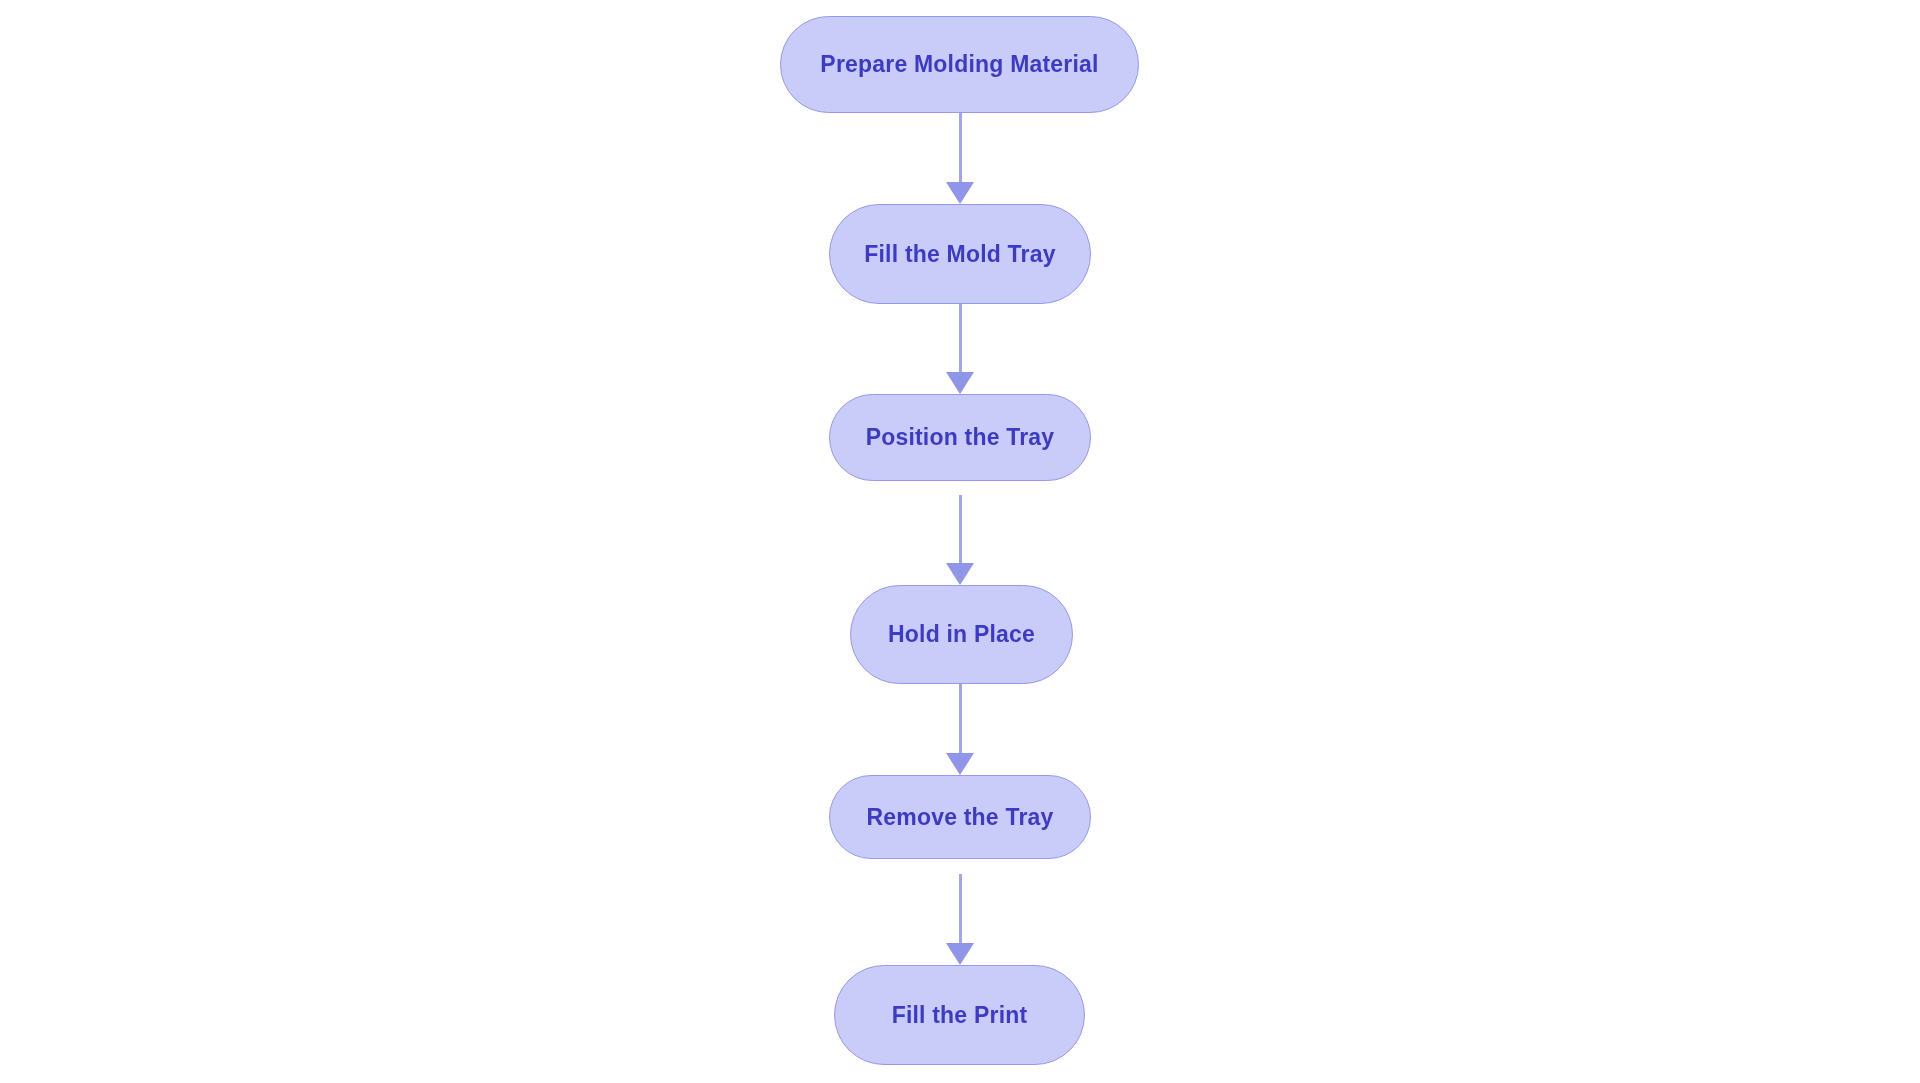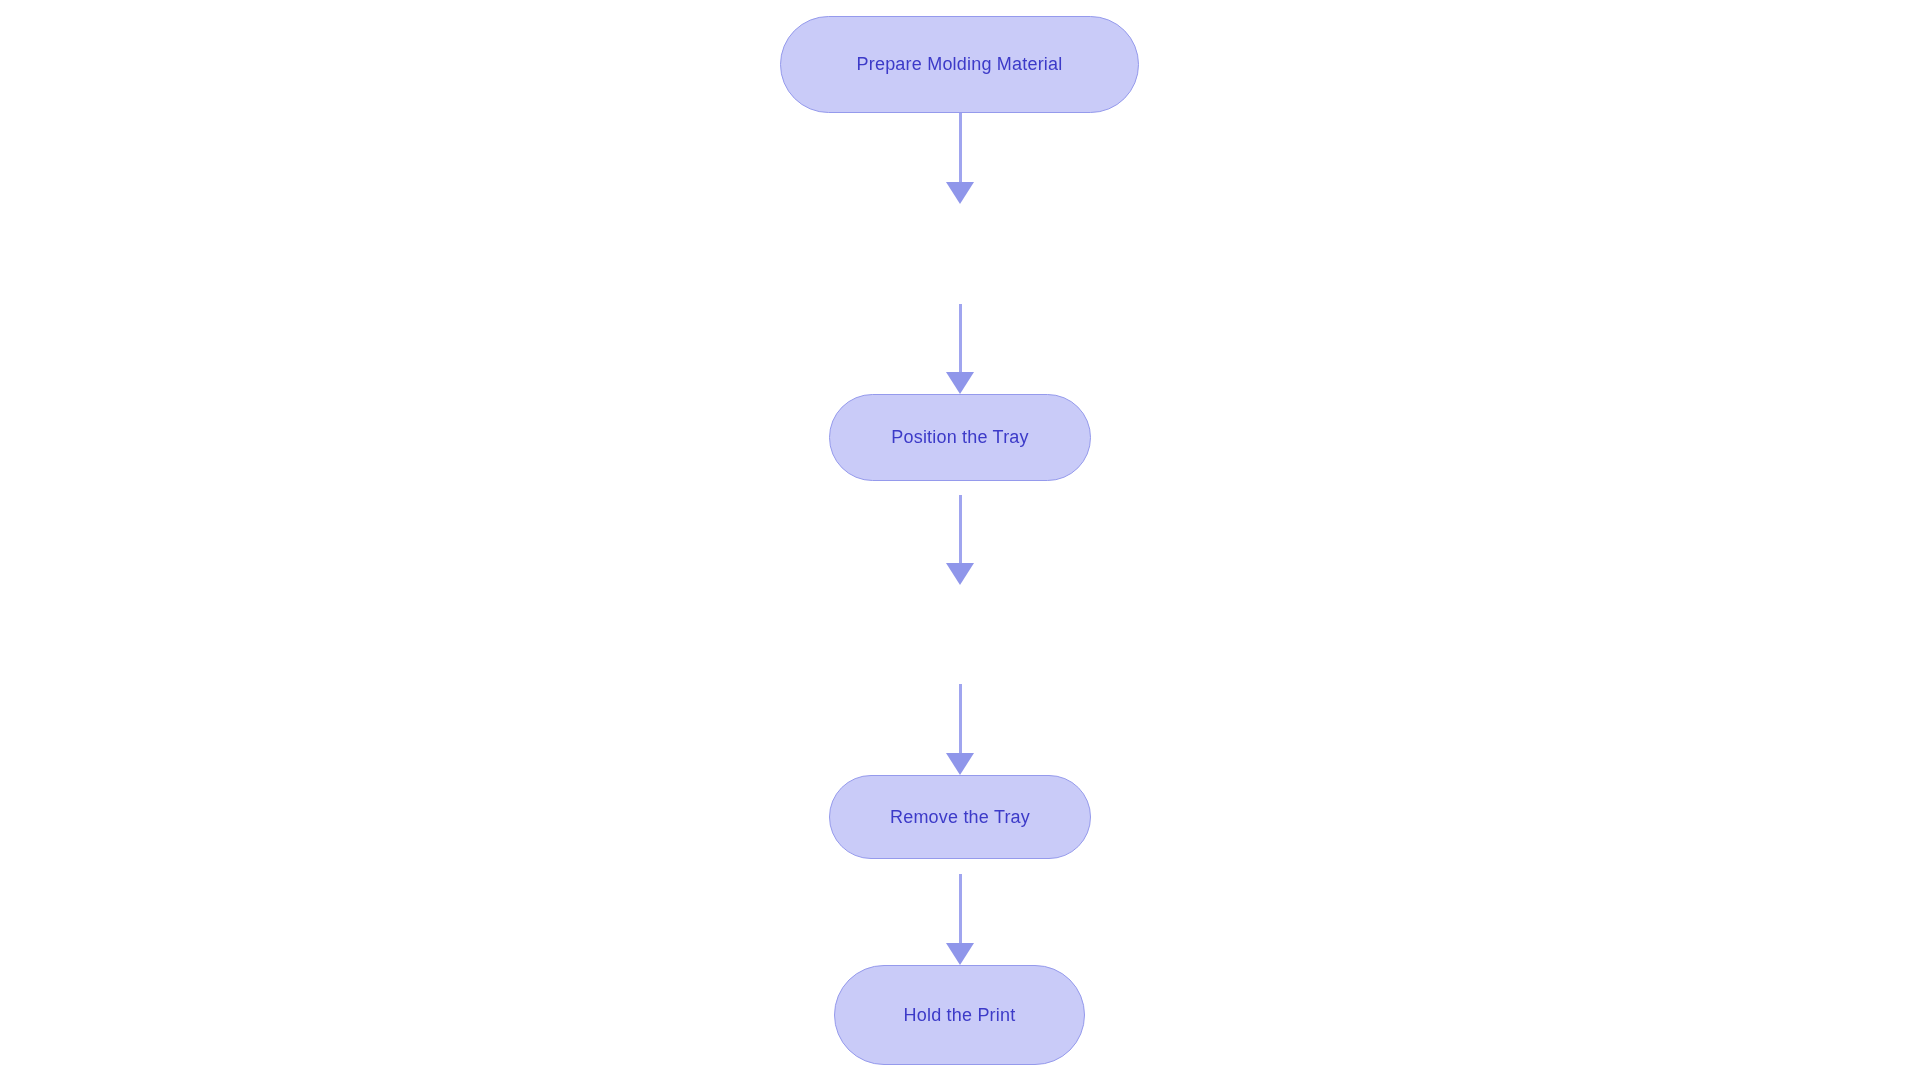--- a/index.html
+++ b/index.html
@@ -20,22 +20,22 @@
     box-sizing: border-box;
     background: var(--node-fill, #c9cbf8);
     border: 1.5px solid var(--node-border, #959aec);
     border-radius: 50px;
     display: flex;
     align-items: center;
     justify-content: center;
   }
   .node-label {
     color: var(--node-text, #3c3ac8);
-    font-size: 18px;
-    font-weight: 400;
+    font-size: 23px;
+    font-weight: 700;
     letter-spacing: 0.2px;
     white-space: nowrap;
   }
   .node-1 { left: 780px; top: 16px;  width: 359px; height: 97px;  }
   .node-2 { left: 829px; top: 204px; width: 262px; height: 100px; }
   .node-3 { left: 829px; top: 394px; width: 262px; height: 87px; }
   .node-4 { left: 850px; top: 585px; width: 223px; height: 99px;  }
   .node-5 { left: 829px; top: 775px; width: 262px; height: 84px;  }
   .node-6 { left: 834px; top: 965px; width: 251px; height: 100px; }
 
@@ -72,47 +72,53 @@
 
   <div class="node node-1">
     <span class="node-label">Prepare Molding Material</span>
   </div>
 
   <div class="arrow arrow-1">
     <div class="arrow-line"></div>
     <div class="arrow-head"></div>
   </div>
 
+  <div class="node node-2">
+    <span class="node-label">Fill the Mold Tray</span>
+  </div>
 
   <div class="arrow arrow-2">
     <div class="arrow-line"></div>
     <div class="arrow-head"></div>
   </div>
 
   <div class="node node-3">
     <span class="node-label">Position the Tray</span>
   </div>
 
   <div class="arrow arrow-3">
     <div class="arrow-line"></div>
     <div class="arrow-head"></div>
   </div>
 
+  <div class="node node-4">
+    <span class="node-label">Hold in Place</span>
+  </div>
 
   <div class="arrow arrow-4">
     <div class="arrow-line"></div>
     <div class="arrow-head"></div>
   </div>
 
   <div class="node node-5">
     <span class="node-label">Remove the Tray</span>
   </div>
 
   <div class="arrow arrow-5">
     <div class="arrow-line"></div>
     <div class="arrow-head"></div>
   </div>
 
   <div class="node node-6">
-    <span class="node-label">Hold the Print</span>
+    <span class="node-label">Fill the Print</span>
   </div>
 
 </div>
 
 </body></html>

